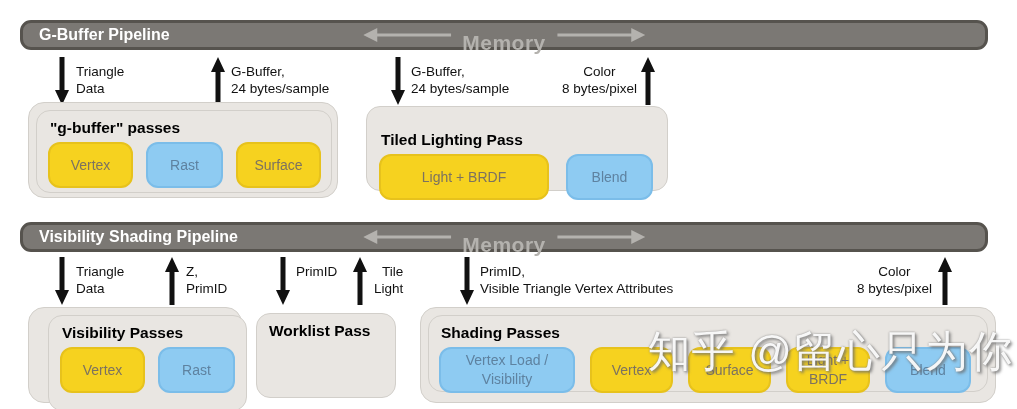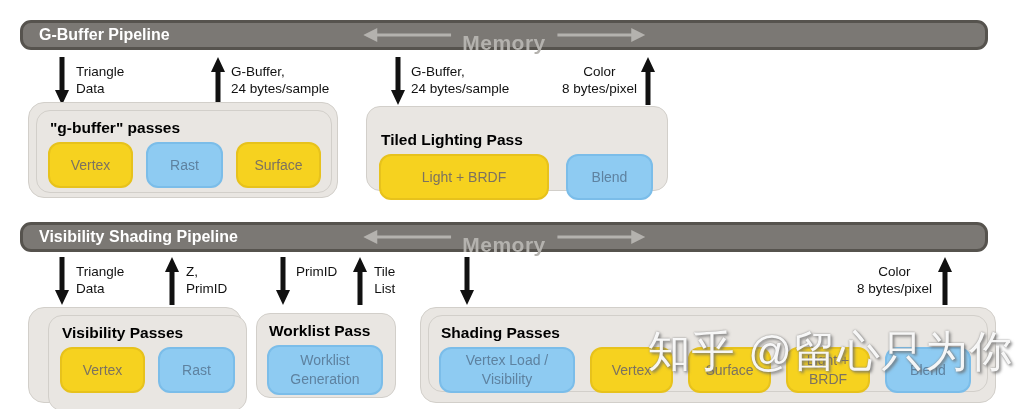--- a/index.html
+++ b/index.html
@@ -172,30 +172,32 @@
   </div>
 
   <div class="flow-arrow" style="left:352px;top:257px;">
     <svg width="16" height="48" viewBox="0 0 16 48">
         <polygon points="1,15 15,15 8,0" fill="#111"></polygon>
         <rect x="5.5" y="13" width="5" height="35" fill="#111"></rect>
       </svg>
   </div>
   <div class="flow-label" style="left:374px;top:263px;text-align:right;">
     <div>Tile</div>
-      <div>List</div>
+      <div>Light</div>
   </div>
 
   <div class="flow-arrow" style="left:459px;top:257px;">
     <svg width="16" height="48" viewBox="0 0 16 48">
         <rect x="5.5" y="0" width="5" height="35" fill="#111"></rect>
         <polygon points="1,33 15,33 8,48" fill="#111"></polygon>
       </svg>
   </div>
   <div class="flow-label" style="left:480px;top:263px;">
+    <div>PrimID,</div>
+      <div>Visible Triangle Vertex Attributes</div>
   </div>
 
   <div class="flow-label right" style="right:85px;top:263px;">
     <div>Color</div>
       <div>8 bytes/pixel</div>
   </div>
   <div class="flow-arrow" style="left:937px;top:257px;">
     <svg width="16" height="48" viewBox="0 0 16 48">
         <polygon points="1,15 15,15 8,0" fill="#111"></polygon>
         <rect x="5.5" y="13" width="5" height="35" fill="#111"></rect>
@@ -206,23 +208,20 @@
   <div class="card" style="left:48px;top:315px;width:199px;height:96px;">
     <div class="card-title">Visibility Passes</div>
     <div class="boxes">
       <div class="box yellow" style="width:85px;">Vertex</div>
       <div class="box blue" style="width:77px;">Rast</div>
     </div>
   </div>
 
   <div class="card" style="left:256px;top:313px;width:140px;height:85px;padding:6px 10px;">
     <div class="card-title">Worklist Pass</div>
-    <div class="boxes">
-      <div class="box blue" style="width:116px;height:50px;">Worklist Generation</div>
-    </div>
   </div>
 
   <div class="card-rim" style="left:420px;top:307px;width:576px;height:96px;"></div>
   <div class="card" style="left:428px;top:315px;width:560px;height:77px;padding:6px 10px;">
     <div class="card-title">Shading Passes</div>
     <div class="boxes" style="gap:15px;">
       <div class="box blue" style="width:136px;">Vertex Load / Visibility</div>
       <div class="box yellow" style="width:83px;">Vertex</div>
       <div class="box yellow" style="width:83px;">Surface</div>
       <div class="box yellow" style="width:84px;">Light + BRDF</div>

